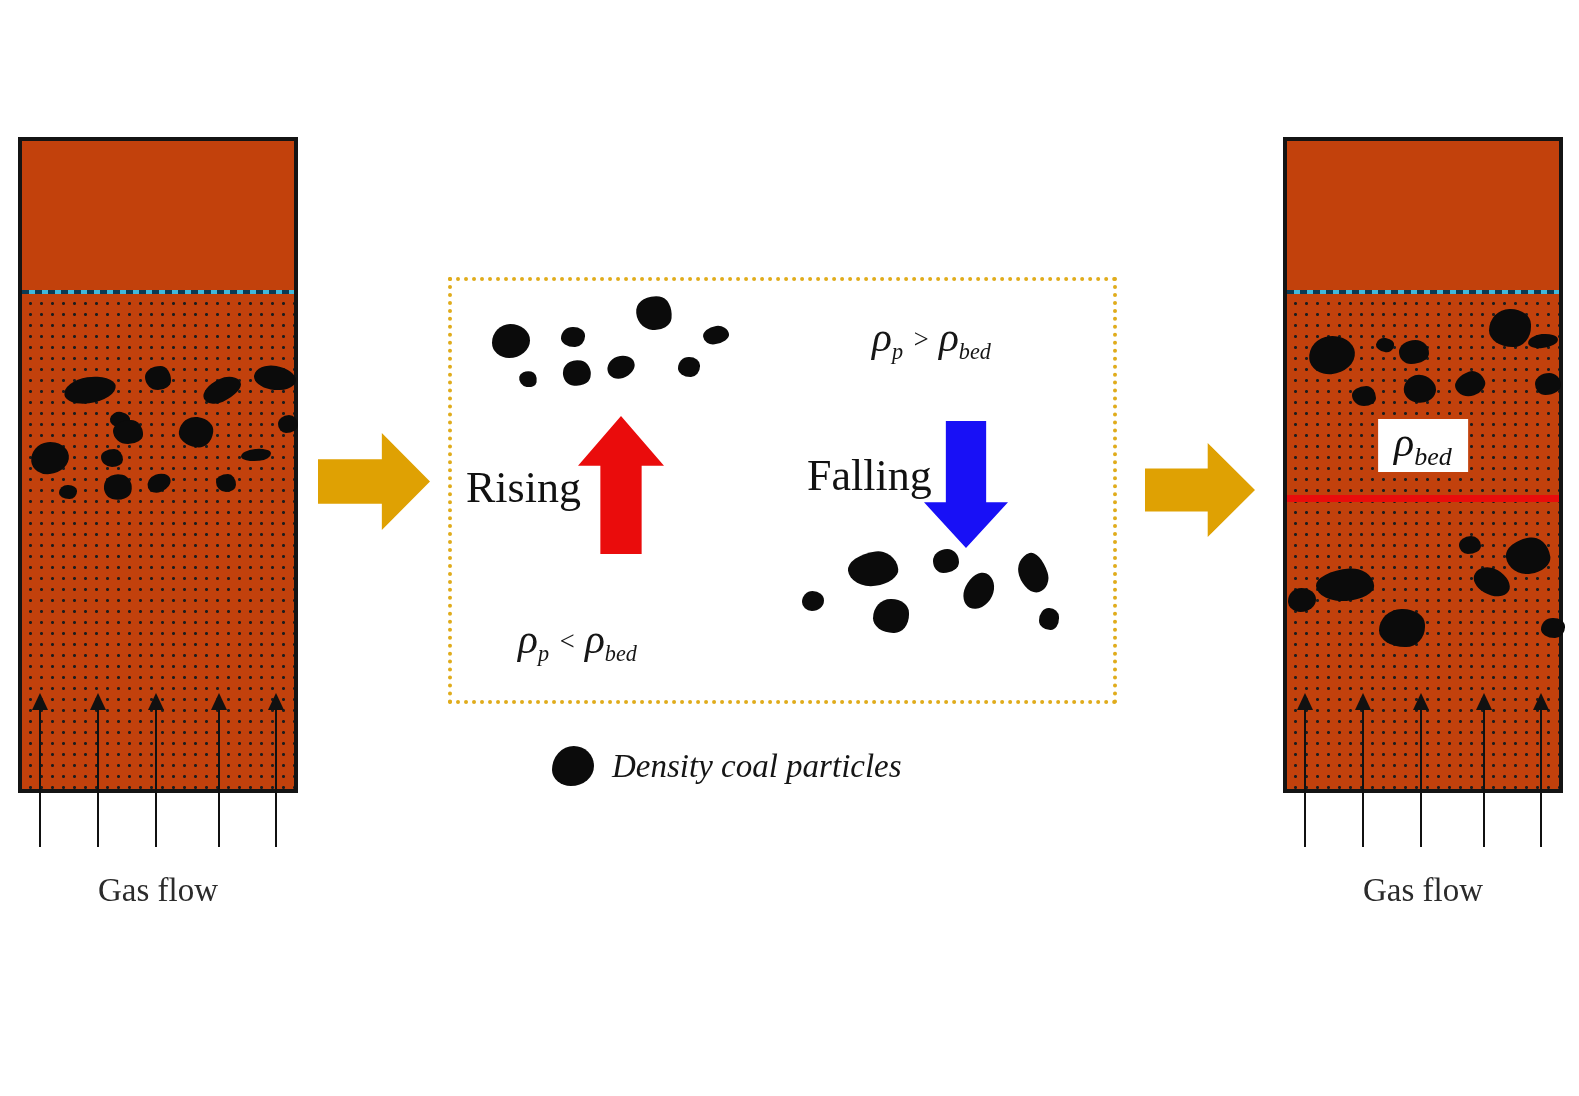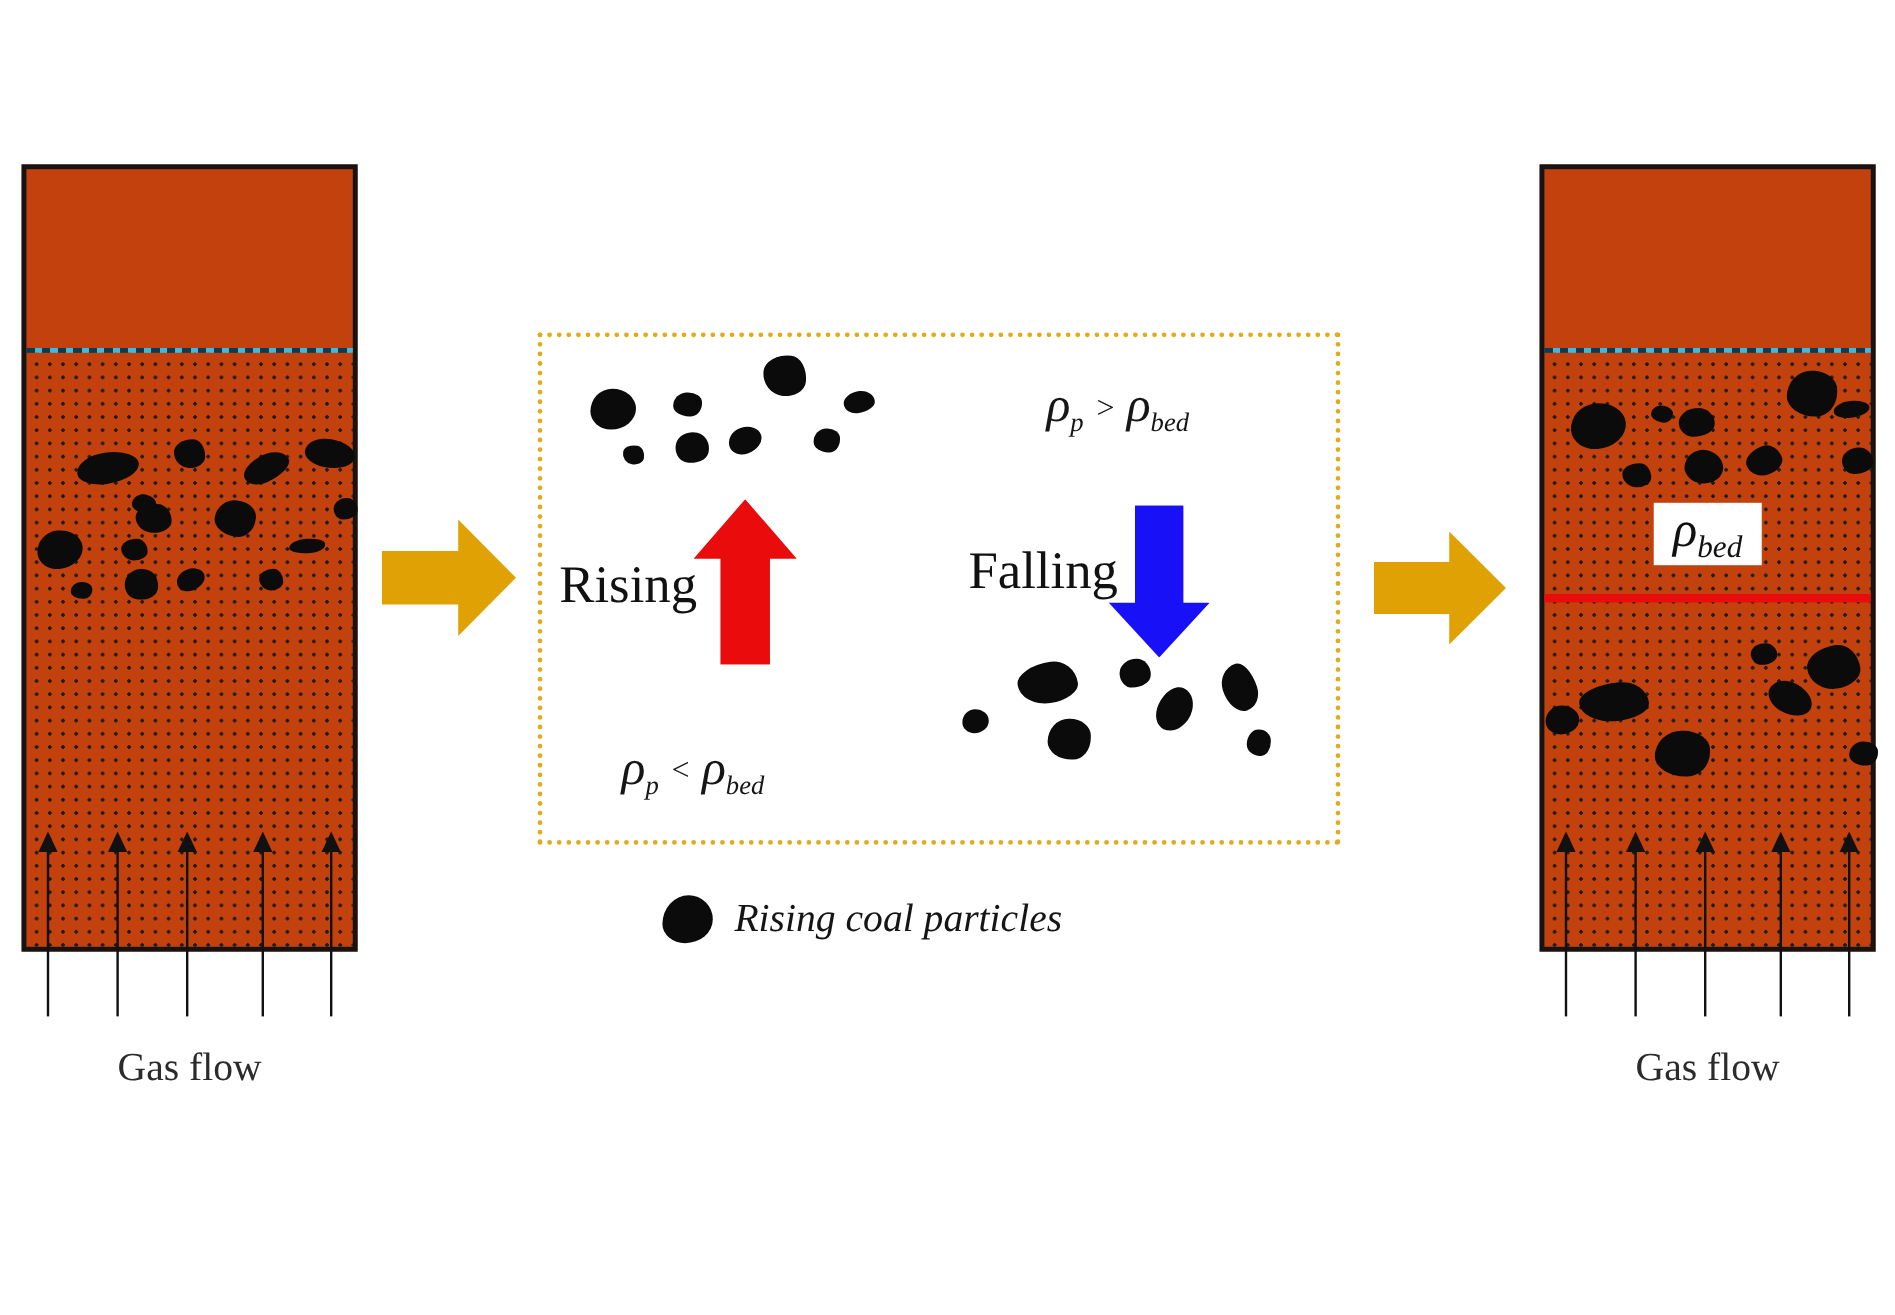--- a/index.html
+++ b/index.html
@@ -198,17 +198,17 @@
         <div class="head"></div>
       </div>
       <div class="gas-arrow" style="left: 250px;">
         <div class="stem"></div>
         <div class="head"></div>
       </div>
     </div>
   <div class="gas-label" style="left:1283px">Gas flow</div>
 
   <div class="blob" style="left:552px;top:746px;width:42px;height:40px;border-radius:52% 48% 55% 45%/60% 50% 50% 40%"></div>
-  <div class="legend-row" style="left:612px;top:748px">Rising coal particles</div>
+  <div class="legend-row" style="left:612px;top:748px">Density coal particles</div>
 
 
 
 </div>
 
 </body></html>

